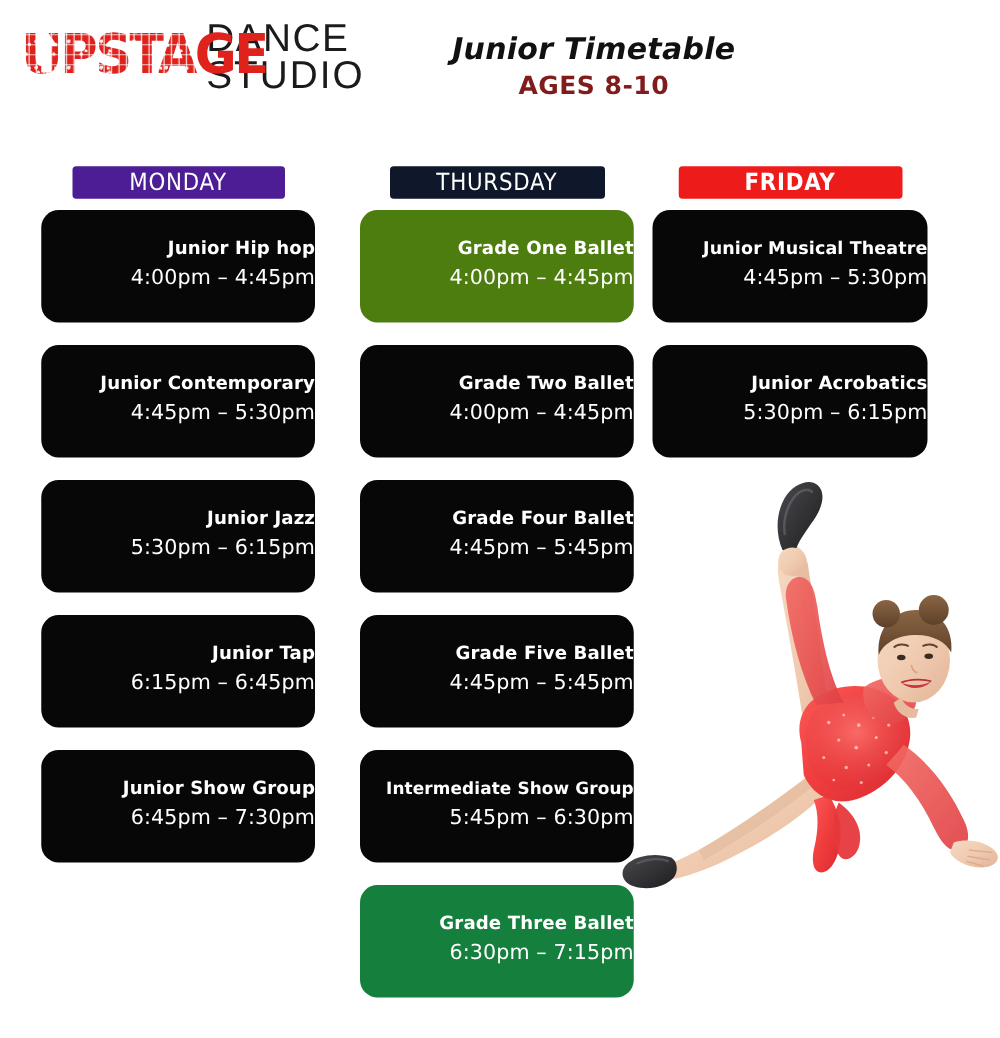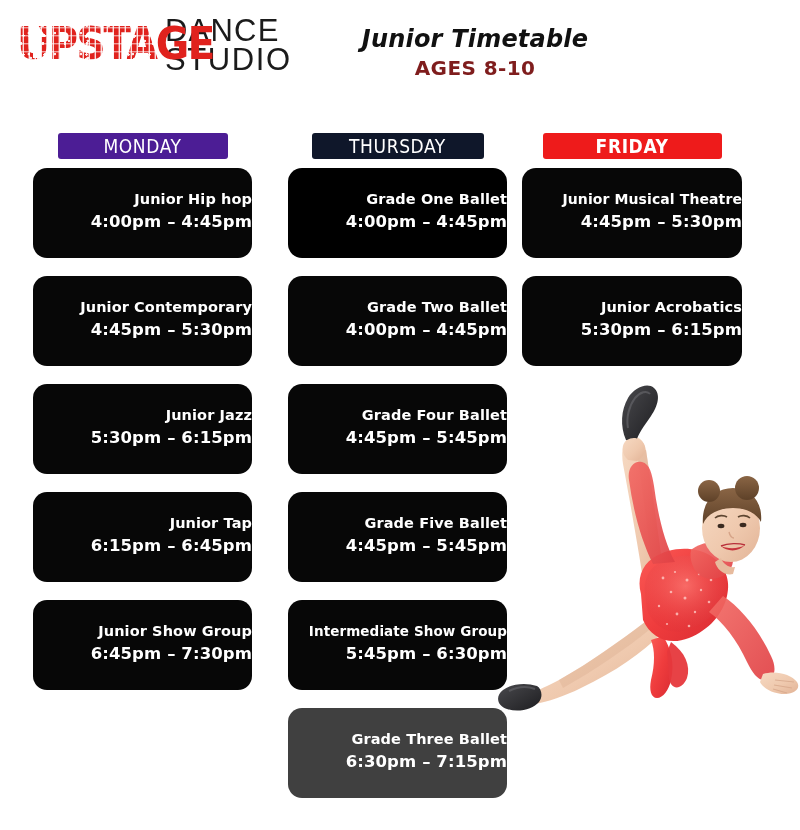--- a/index.html
+++ b/index.html
@@ -177,21 +177,21 @@
     font-family: "DejaVu Sans", sans-serif;
     font-weight: 700;
     font-size: 14.5px;
     line-height: 22px;
     letter-spacing: .1px;
     white-space: nowrap;
   }
   .class-card .class-time {
     color: #ffffff;
     font-family: "DejaVu Sans", sans-serif;
-    font-weight: 700;
+    font-weight: 400;
     font-size: 16.5px;
     line-height: 23px;
     letter-spacing: .1px;
     white-space: nowrap;
   }
   .column.thursday .class-card.tight .class-name { font-size: 13.5px; }
   .column.friday   .class-card.tight .class-name { font-size: 14px; }
 
   
   #dancer {
@@ -249,41 +249,41 @@
         <div class="class-name">Junior Tap</div>
         <div class="class-time">6:15pm – 6:45pm</div>
       </div>
       <div class="class-card" style="background: rgb(7, 7, 7);">
         <div class="class-name">Junior Show Group</div>
         <div class="class-time">6:45pm – 7:30pm</div>
       </div>
     </div>
   <div class="column thursday" id="col-1">
       <div class="day-header" style="background: #0f172a;">THURSDAY</div>
-      <div class="class-card" style="background: #000000;">
+      <div class="class-card" style="background: #4d7c0f;">
         <div class="class-name">Grade One Ballet</div>
         <div class="class-time">4:00pm – 4:45pm</div>
       </div>
       <div class="class-card" style="background: rgb(7, 7, 7);">
         <div class="class-name">Grade Two Ballet</div>
         <div class="class-time">4:00pm – 4:45pm</div>
       </div>
       <div class="class-card" style="background: rgb(7, 7, 7);">
         <div class="class-name">Grade Four Ballet</div>
         <div class="class-time">4:45pm – 5:45pm</div>
       </div>
       <div class="class-card" style="background: rgb(7, 7, 7);">
         <div class="class-name">Grade Five Ballet</div>
         <div class="class-time">4:45pm – 5:45pm</div>
       </div>
       <div class="class-card tight" style="background: rgb(7, 7, 7);">
         <div class="class-name">Intermediate Show Group</div>
         <div class="class-time">5:45pm – 6:30pm</div>
       </div>
-      <div class="class-card" style="background: #404040;">
+      <div class="class-card" style="background: #15803d;">
         <div class="class-name">Grade Three Ballet</div>
         <div class="class-time">6:30pm – 7:15pm</div>
       </div>
     </div>
   <div class="column friday" id="col-2">
       <div class="day-header" style="background: rgb(238, 27, 27);">FRIDAY</div>
       <div class="class-card tight" style="background: rgb(7, 7, 7);">
         <div class="class-name">Junior Musical Theatre</div>
         <div class="class-time">4:45pm – 5:30pm</div>
       </div>

